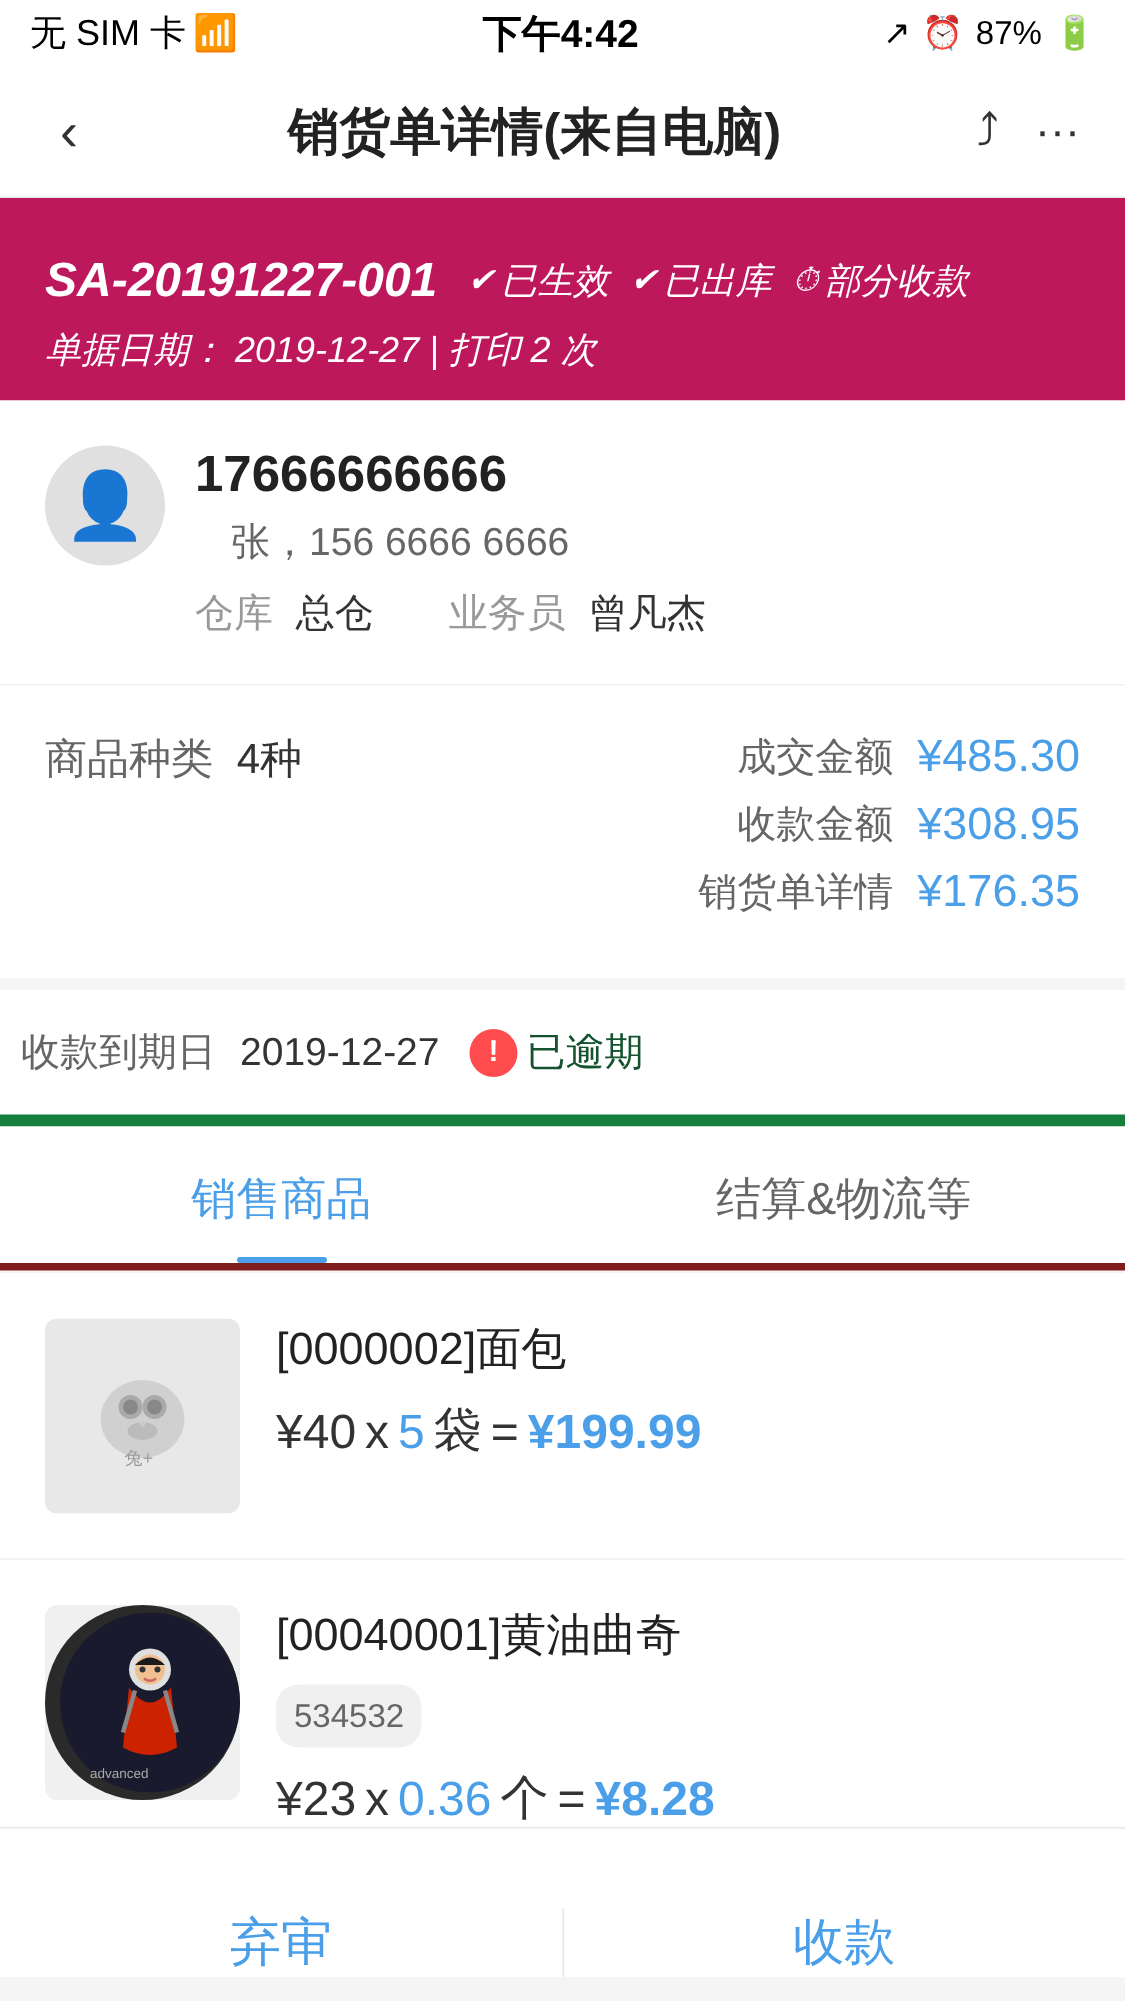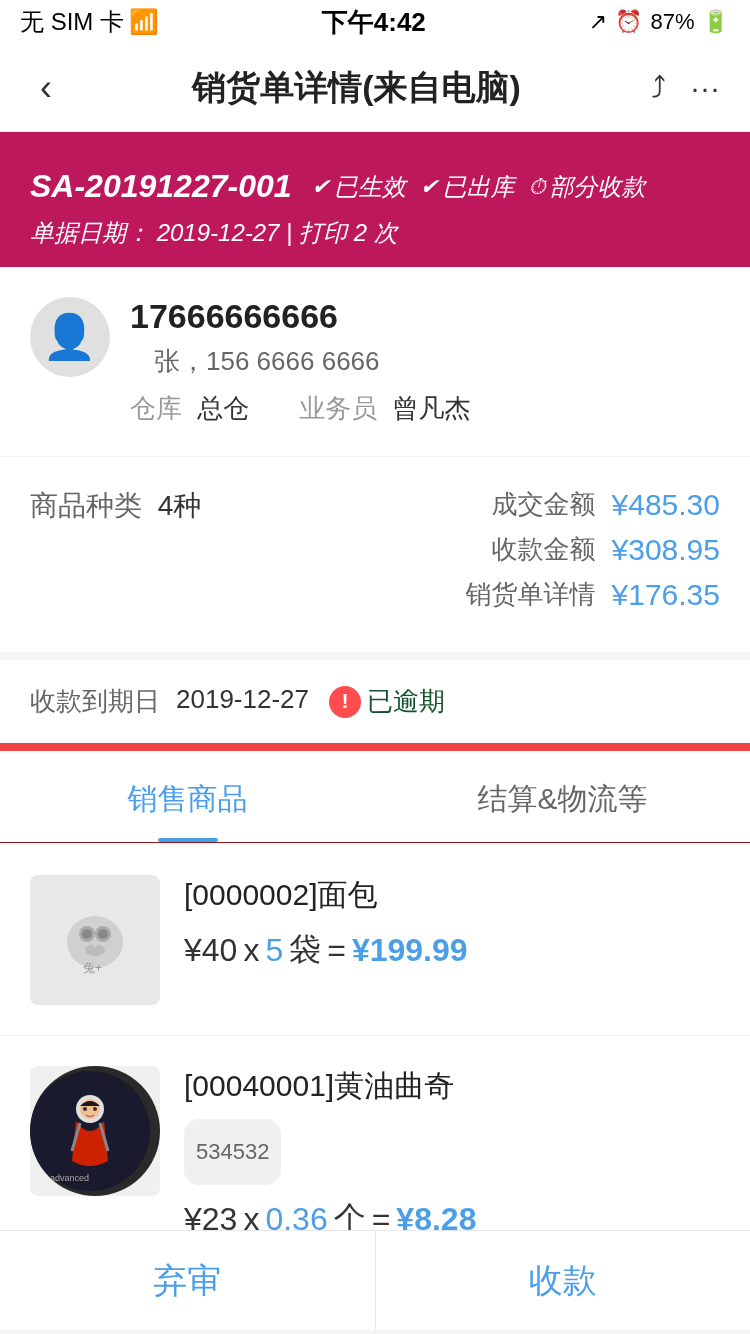--- a/index.html
+++ b/index.html
@@ -158,26 +158,27 @@
       gap: 16px;
       margin-bottom: 10px;
       font-size: 26px;
     }
     .stat-label { color: #666; }
     .stat-amount { color: #4a9fe8; font-size: 30px; font-weight: 500; }
 
     
     .due-section {
       background: #fff;
-      padding: 24px 30px;
-      display: flex;
+      padding: 24px 14px;
+      display: flex;
+      align-items: center;
       gap: 12px;
       font-size: 26px;
       color: #666;
-      border-bottom: 8px solid #ef4444;
+      border-bottom: 8px solid #15803d;
     }
     .due-label { color: #666; }
     .due-date { color: #333; margin-left: 4px; }
     .overdue-badge {
       display: flex;
       align-items: center;
       gap: 6px;
       background: transparent;
       margin-left: 8px;
     }
@@ -192,21 +193,21 @@
       justify-content: center;
       font-size: 20px;
       font-weight: 700;
     }
     .overdue-text { color: #14532d; font-size: 26px; }
 
     
     .tabs-section {
       background: #fff;
       display: flex;
-      border-bottom: 1px solid #7f1d1d;
+      border-bottom: 5px solid #7f1d1d;
     }
     .tab-item {
       flex: 1;
       text-align: center;
       padding: 28px 0 22px;
       font-size: 30px;
       cursor: pointer;
       position: relative;
     }
     .tab-item.active {
@@ -263,66 +264,67 @@
       font-size: 30px;
       color: #222;
       margin-bottom: 12px;
       font-weight: 500;
     }
     .product-sku {
       display: inline-block;
       background: #f0f0f0;
       color: #666;
       font-size: 22px;
-      padding: 20px 12px;
+      padding: 8px 12px;
       border-radius: 15px;
       margin-bottom: 12px;
     }
     .product-price-row {
       font-size: 32px;
       color: #333;
       display: flex;
       align-items: center;
       gap: 6px;
       flex-wrap: wrap;
     }
     .price-qty { color: #4a9fe8; }
     .price-total { color: #4a9fe8; font-weight: 700; }
 
     
     .bottom-bar {
       position: fixed;
-      bottom: 4px;
+      bottom: 16px;
       left: 0;
       width: 750px;
       height: 100px;
       background: #fff;
       border-top: 1px solid #e8e8e8;
       display: flex;
+      align-items: flex-end;
     }
     .bottom-btn {
       flex: 1;
       display: flex;
       align-items: center;
       justify-content: center;
       font-size: 34px;
       cursor: pointer;
     }
     .bottom-btn.left { color: #4a9fe8; border-right: 1px solid #e8e8e8; }
     .bottom-btn.right { color: #4a9fe8; }
 
     
     .dark-product-img {
       width: 130px;
       height: 130px;
       border-radius: 50%;
       background: #2a2a2a;
       display: flex;
       align-items: center;
-      justify-content: flex-start;
+      justify-content: flex-end;
       overflow: hidden;
     }
   </style>
 </head>
 <body>
 
 <div class="status-bar">
   <div class="status-left">
     <span>无 SIM 卡</span>
     <span>📶</span>

